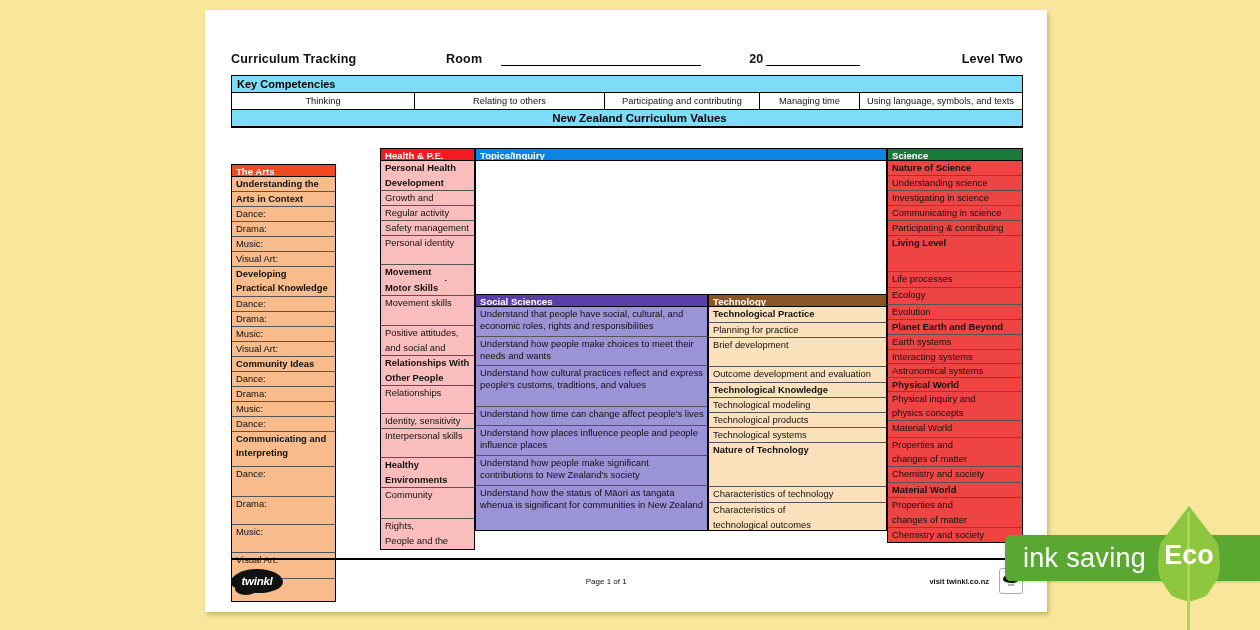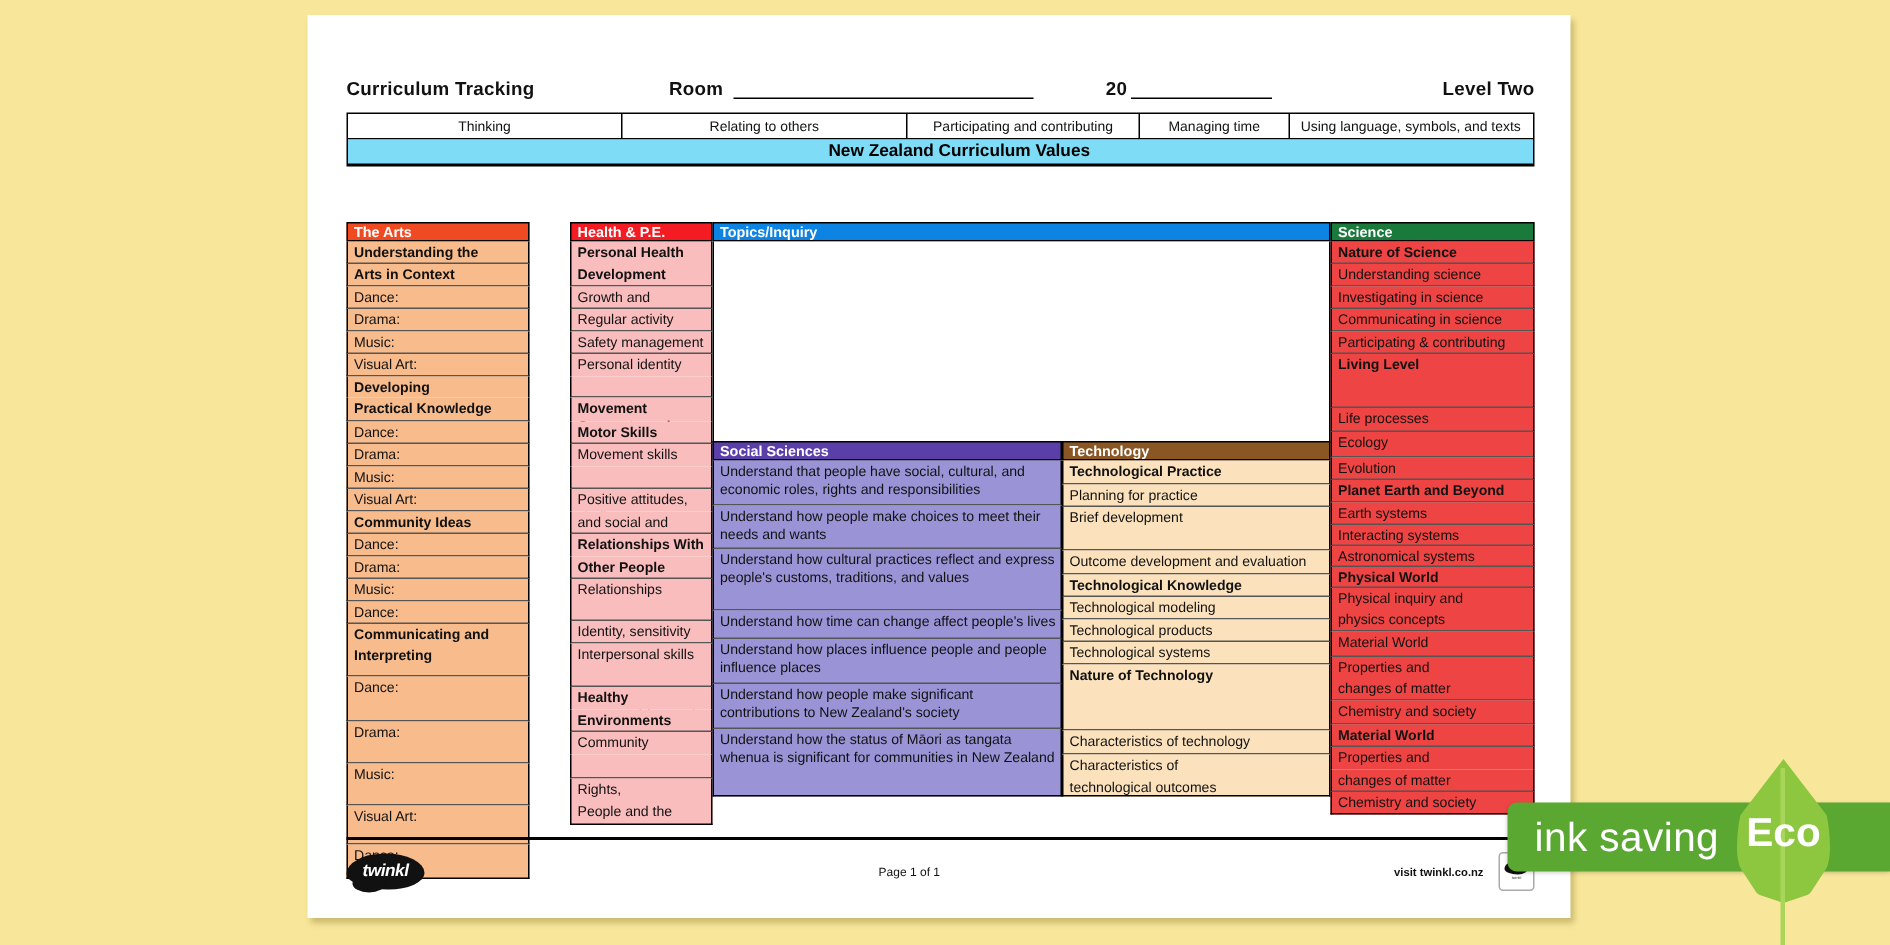--- a/index.html
+++ b/index.html
@@ -17,21 +17,21 @@
     box-sizing:border-box;
   }
 
   
   .titlebar{
     position:absolute;left:26px;top:34px;width:792px;height:22px;
     display:flex;align-items:flex-end;
     font-size:12.5px;font-weight:bold;color:#111;letter-spacing:.2px;
   }
   .t-left{width:215px;}
-  .t-room{display:flex;align-items:flex-end;gap:7px;}
+  .t-room{display:flex;align-items:flex-end;gap:19px;}
   .t-room .rule{display:inline-block;width:200px;border-bottom:1.6px solid #000;height:10px;}
   .t-year{display:flex;align-items:flex-end;gap:2px;margin-left:48px;}
   .t-year .rule{display:inline-block;width:94px;border-bottom:1.6px solid #000;height:10px;}
   .t-level{margin-left:auto;}
 
   
   .kcblock{
     position:absolute;left:26px;top:65px;width:792px;
     border:1.6px solid #000;box-sizing:border-box;
   }
@@ -165,37 +165,38 @@
       </span>
       <span class="t-year">
         <span>20</span>
         <span class="rule"></span>
       </span>
       <span class="t-level">Level Two</span>
     </div>
 
     <div class="kcblock">
 
+      <div class="band">Key Competencies</div>
 
       <div class="rowsplit">
         <div style="width:183px">Thinking</div>
         <div style="width:190px">Relating to others</div>
         <div style="width:155px">Participating and contributing</div>
         <div style="width:100px">Managing time</div>
         <div style="width:161px">Using language, symbols, and texts</div>
       </div>
 
       <div class="band center">New Zealand Curriculum Values</div>
 
 
     </div>
 
     <div class="grid">
 
-      <div class="col c-arts" style="left:0;width:122px;">
+      <div class="col c-arts" style="left:0;width:105px;margin-top:16px;">
         <div class="colhdr">The Arts</div>
         <div class="cell b" style="height:15px">Understanding the</div>
         <div class="cell b" style="height:15px">Arts in Context</div>
         <div class="cell" style="height:15px">Dance:</div>
         <div class="cell" style="height:15px">Drama:</div>
         <div class="cell" style="height:15px">Music:</div>
         <div class="cell" style="height:15px">Visual Art:</div>
         <div class="cell b nb" style="height:14px">Developing</div>
         <div class="cell b" style="height:16px">Practical Knowledge</div>
         <div class="cell" style="height:15px">Dance:</div>

